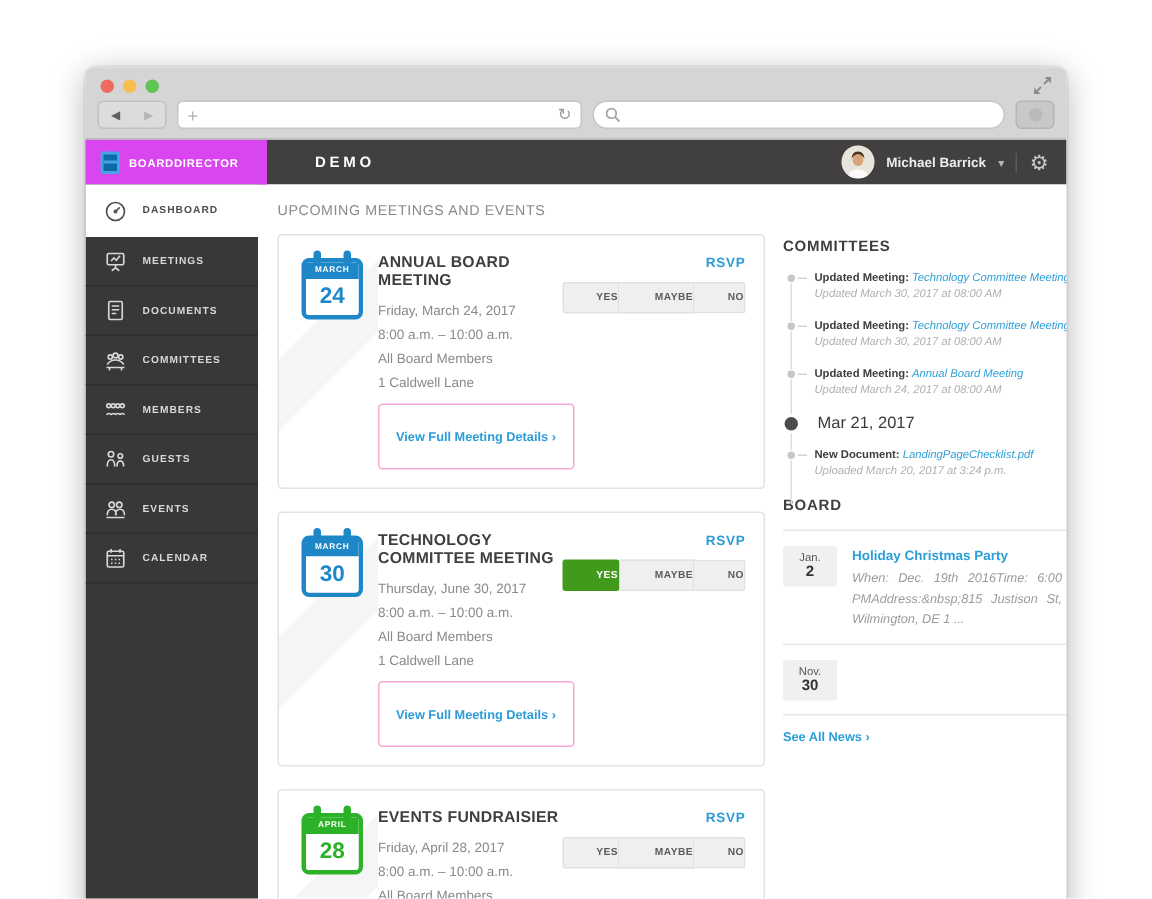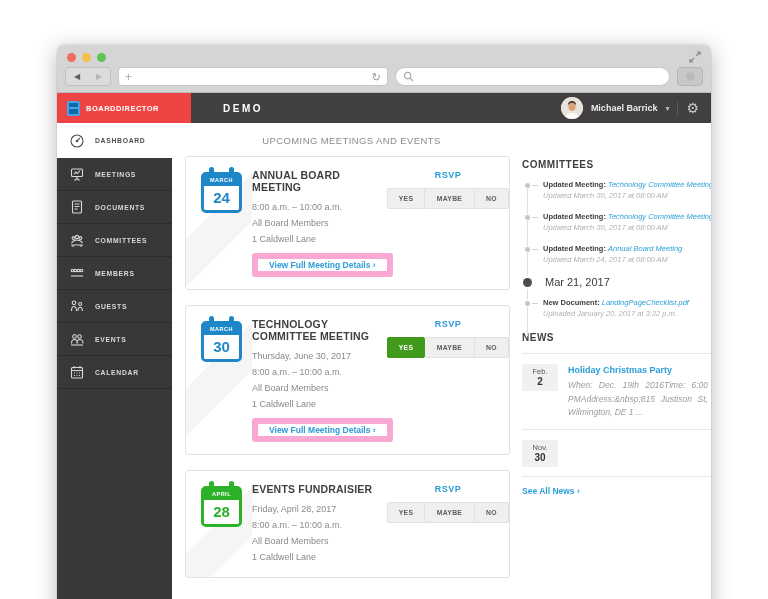--- a/index.html
+++ b/index.html
@@ -28,21 +28,21 @@
     display: flex; align-items: center; justify-content: space-between; padding: 0 6px; }
   .plus { color: #b2b1b1; font-size: 12px; line-height: 10px; }
   .reload { color: #9c9b9b; font-size: 11px; line-height: 10px; }
   .searchfield { flex: 1 1 auto; height: 19px; background: #fff; border: 1px solid #c7c6c6; border-radius: 10px;
     display: flex; align-items: center; padding: 0 7px; }
   .graybtn { flex: 0 0 26px; height: 19px; background: #c9c8c8; border: 1px solid #b6b5b5; border-radius: 4px;
     display: flex; align-items: center; justify-content: center; }
   .graybtn .dot { width: 9px; height: 9px; border-radius: 50%; background: #bbbaba; }
   
   .appbar { height: 30px; background: #413f3f; display: flex; align-items: center; }
-  .logo-block { width: 134px; height: 30px; background: #ef4444; display: flex; align-items: center; gap: 6px; padding-left: 10px; flex-shrink: 0; }
+  .logo-block { width: 121px; height: 30px; background: #d946ef; display: flex; align-items: center; gap: 6px; padding-left: 10px; flex-shrink: 0; }
   .logo-icon { width: 13px; height: 15px; border: 2px solid #46a4e6; border-radius: 2px; background: #0c6aa8; position: relative; }
   .logo-icon::after { content: ""; position: absolute; left: 0; right: 0; top: 50%; height: 2px; margin-top: -1px; background: #46a4e6; }
   .brand { color: #fff; font-size: 7.5px; font-weight: bold; letter-spacing: .5px; }
   .demo { color: #fff; font-size: 10px; font-weight: bold; letter-spacing: 2.5px; margin-left: 32px; }
   .user-cluster { margin-left: auto; display: flex; align-items: center; gap: 8px; padding-right: 12px; }
   .avatar { width: 22px; height: 22px; border-radius: 50%; overflow: hidden; background: #e8e3db; flex-shrink: 0; }
   .user-name { color: #ececec; font-size: 9px; font-weight: bold; }
   .caret { color: #b9b9b9; font-size: 8px; }
   .vdiv { width: 1px; height: 13px; background: #5c5a5a; }
   .gear { color: #c8c8c8; font-size: 14px; line-height: 14px; cursor: pointer; }
@@ -50,36 +50,36 @@
   .body-row { display: flex; height: 570px; background: #fff; }
   .sidebar { width: 115px; background: #393837; flex-shrink: 0; }
   .side-item { height: 33px; display: flex; align-items: center; gap: 10px; padding-left: 12px;
     border-bottom: 1px solid #2e2d2c; cursor: pointer; color: #d8d8d8; }
   .side-item svg { stroke: currentColor; fill: none; stroke-width: 1.1; flex-shrink: 0; }
   .side-item .lbl { font-size: 6.8px; font-weight: bold; letter-spacing: .7px; }
   .side-item.active { background: #fff; height: 35px; color: #4e4e4e; border-bottom: none; }
   
   .content { width: 346px; flex-shrink: 0; padding: 12px 0 0 13px; }
   .page-title { color: #2b9cd8; font-size: 13px; margin-bottom: 12px; }
-  .section-title { color: #8b8b8b; font-size: 9.5px; letter-spacing: .4px; margin-bottom: 10px; text-align: center; }
+  .section-title { color: #8b8b8b; font-size: 9.5px; letter-spacing: .4px; margin-bottom: 10px; }
   .card { position: relative; width: 325px; border: 1px solid #e2e2e2; border-radius: 3px; background: #fff;
     margin-bottom: 15px; padding: 12px 10px 12px 66px; overflow: hidden; }
   .card svg.longshadow { position: absolute; left: 0; top: 0; pointer-events: none; }
   .cal { position: absolute; left: 15px; top: 15px; width: 41px; border: 3px solid; border-radius: 5px; background: #fff; }
   .cal .cal-top { height: 11px; color: #fff; font-size: 5.5px; font-weight: bold; letter-spacing: .5px; text-align: center; line-height: 11px; }
   .cal .cal-day { height: 24px; font-size: 15px; font-weight: bold; text-align: center; line-height: 24px; background: #fff; border-radius: 0 0 2px 2px; }
   .cal .ring { position: absolute; top: -8px; width: 5px; height: 10px; border-radius: 2.5px; }
   .cal .ring.l { left: 5px; } .cal .ring.r { right: 5px; }
   .cal.blue { border-color: #1e87c8; } .cal.blue .cal-top, .cal.blue .ring { background: #1e87c8; } .cal.blue .cal-day { color: #1e87c8; }
   .cal.green { border-color: #2cb229; } .cal.green .cal-top, .cal.green .ring { background: #2cb229; } .cal.green .cal-day { color: #2cb229; }
   .card-title { font-size: 10.5px; font-weight: bold; color: #3f3f3f; letter-spacing: .2px; line-height: 12px; margin-bottom: 6px; max-width: 138px; }
   .card-line { font-size: 9px; color: #8a8a8a; line-height: 16px; }
-  .card-btn { display: inline-block; margin-top: 6px; border: 6px solid #f9a8d4; border-radius: 3px; background: #fff;
-    padding: 1px 11px; color: #2b9cd8; font-size: 8.5px; font-weight: bold; cursor: pointer; }
-  .rsvp { position: absolute; top: 13px; right: 0; width: 122px; text-align: center; }
+  .card-btn { display: inline-block; margin-top: 6px; border: 1px solid #f9a8d4; border-radius: 3px; background: #fff;
+    padding: 16px 11px; color: #2b9cd8; font-size: 8.5px; font-weight: bold; cursor: pointer; }
+  .rsvp { position: absolute; top: 13px; right: 12px; width: 122px; text-align: right; }
   .rsvp-label { color: #2b9cd8; font-size: 9px; font-weight: bold; letter-spacing: .5px; margin-bottom: 8px; cursor: pointer; }
   .rsvp-group { display: flex; }
   .rsvp-btn { background: #f0efef; border: 1px solid #e2e1e1; border-left: none; padding: 6px 0;
     font-size: 6.8px; font-weight: bold; color: #5c5c5c; letter-spacing: .3px; cursor: pointer; }
   .rsvp-btn.b-yes { flex: 0 0 38px; border-left: 1px solid #e2e1e1; border-radius: 2px 0 0 2px; }
   .rsvp-btn.b-maybe { flex: 0 0 50px; }
   .rsvp-btn.b-no { flex: 0 0 34px; border-radius: 0 2px 2px 0; }
   .rsvp-btn.sel { background: #419a1b; border-color: #419a1b; color: #fff; border-radius: 2px; }
   
   .right-panel { flex: 1 1 auto; padding: 36px 14px 0 4px; }
@@ -246,20 +246,21 @@
         <svg class="longshadow" width="325" height="130">
           <polygon points="66,16 66,64 0,130 0,82" fill="#000" fill-opacity="0.04"></polygon>
         </svg>
         <div class="cal blue">
           <span class="ring l"></span>
           <span class="ring r"></span>
           <div class="cal-top">MARCH</div>
           <div class="cal-day">24</div>
         </div>
         <div class="card-title">ANNUAL BOARD MEETING</div>
+        <div class="card-line">Friday, March 24, 2017</div>
         <div class="card-line">8:00 a.m. – 10:00 a.m.</div>
         <div class="card-line">All Board Members</div>
         <div class="card-line">1 Caldwell Lane</div>
         <span class="card-btn">View Full Meeting Details ›</span>
         <div class="rsvp">
           <div class="rsvp-label">RSVP</div>
           <div class="rsvp-group">
             <span class="rsvp-btn b-yes">YES</span>
             <span class="rsvp-btn b-maybe">MAYBE</span>
             <span class="rsvp-btn b-no">NO</span>
@@ -349,30 +350,30 @@
         </div>
         <div class="t-date">
           <span class="tdot"></span>
           <span class="txt">Mar 21, 2017</span>
         </div>
         <div class="t-act">
           <span class="adot"></span>
             <span class="dash"></span>
           <div class="body">
             <div class="act-line"><span class="act-label">New Document:</span> <span class="act-link">LandingPageChecklist.pdf</span></div>
-            <div class="act-meta">Uploaded January 20, 2017 at 3:32 p.m.</div>
+            <div class="act-meta">Uploaded March 20, 2017 at 3:24 p.m.</div>
           </div>
         </div>
       </div>
 
       <div class="news">
-        <div class="news-title">NEWS</div>
+        <div class="news-title">BOARD</div>
         <div class="news-item">
           <div class="news-badge">
-            <div class="badge-month">Feb.</div>
+            <div class="badge-month">Jan.</div>
             <div class="badge-day">2</div>
           </div>
           <div class="news-body">
             <div class="news-link">Holiday Christmas Party</div>
             <div class="news-excerpt">When: Dec. 19th 2016Time: 6:00 PMAddress:&amp;nbsp;815 Justison St, Wilmington, DE 1 ...</div>
           </div>
         </div>
         <div class="news-item">
           <div class="news-badge">
             <div class="badge-month">Nov.</div>

